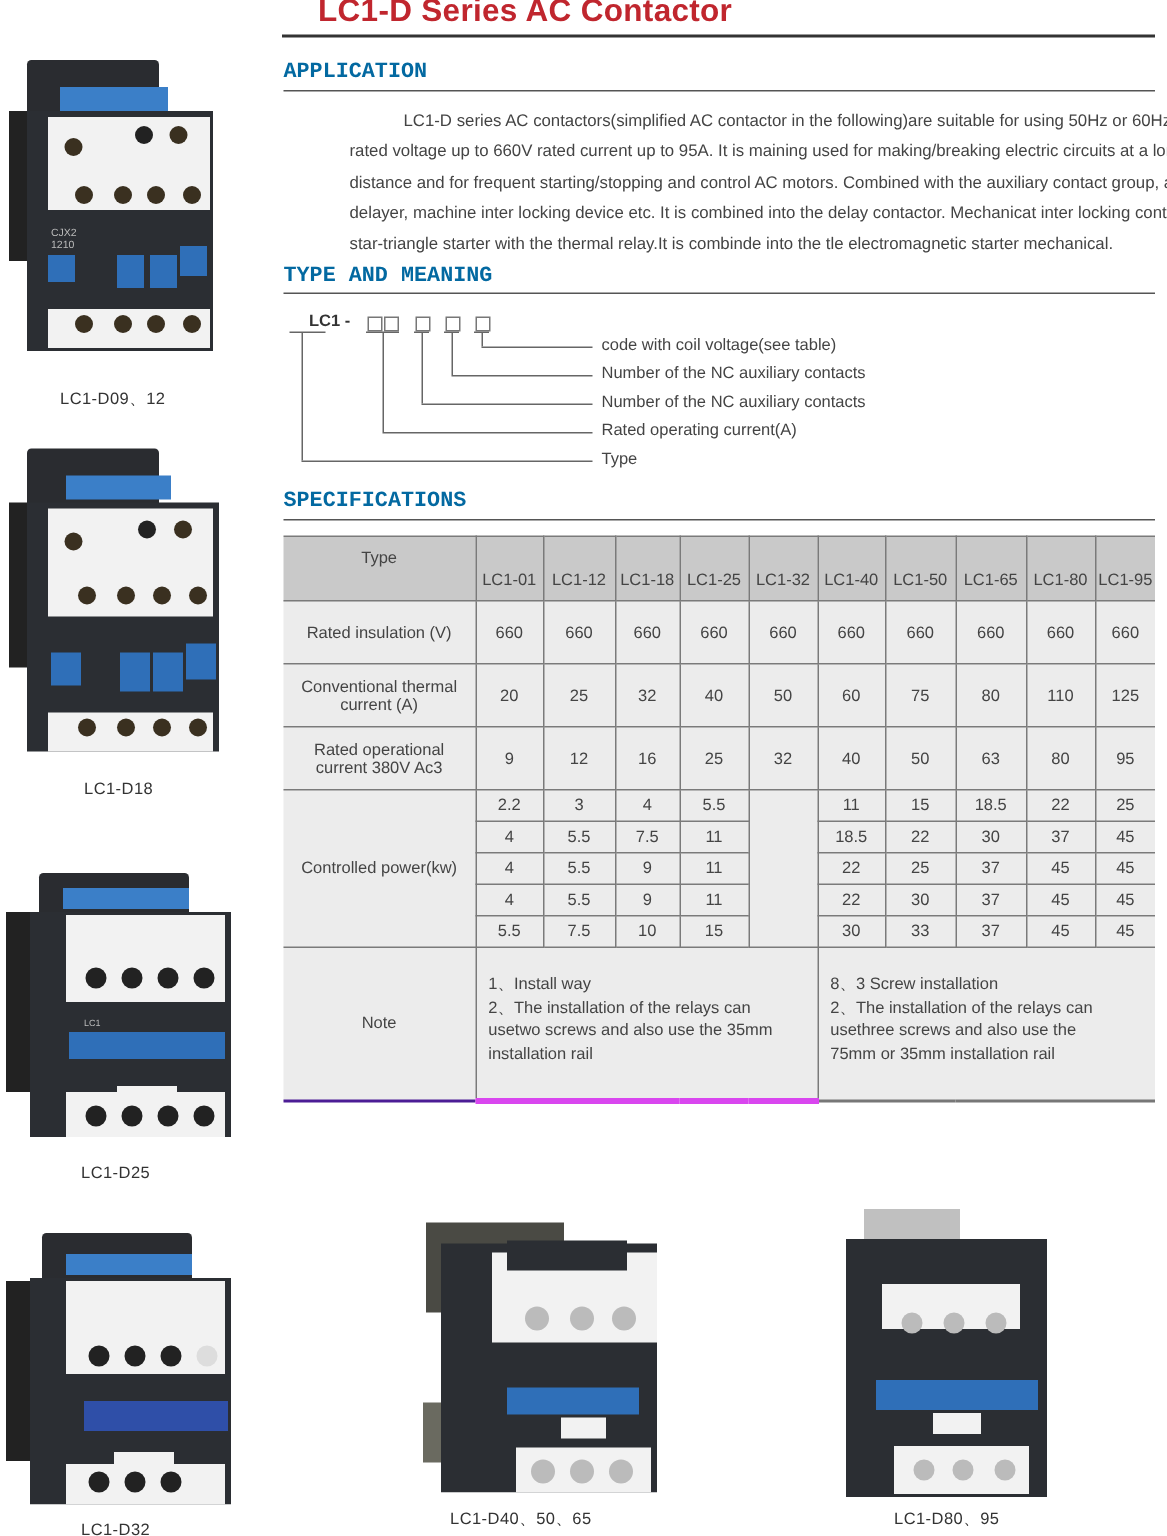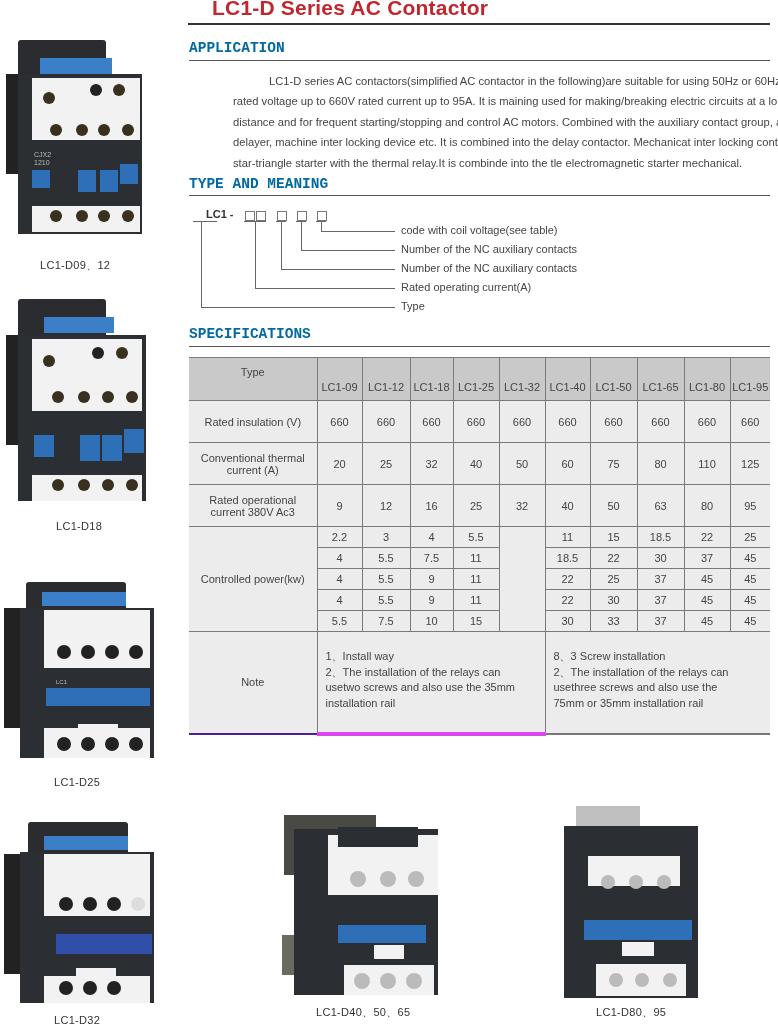--- a/index.html
+++ b/index.html
@@ -96,21 +96,21 @@
       <col style="width:46px">
       <col style="width:45px">
       <col style="width:47px">
       <col style="width:47px">
       <col style="width:46px">
       <col style="width:40px">
   </colgroup>
   <tbody>
       <tr class="head">
     <td class="type-h">Type</td>
-    <td class="model">LC1-09</td>
+    <td class="model">LC1-01</td>
     <td class="model">LC1-12</td>
     <td class="model">LC1-18</td>
     <td class="model">LC1-25</td>
     <td class="model">LC1-32</td>
     <td class="model">LC1-40</td>
     <td class="model">LC1-50</td>
     <td class="model">LC1-65</td>
     <td class="model">LC1-80</td>
     <td class="model">LC1-95</td>
   </tr>
@@ -330,21 +330,21 @@
   <circle cx="80" cy="74" r="8" fill="#bbb"></circle>
     <circle cx="110" cy="74" r="8" fill="#bbb"></circle>
     <circle cx="138" cy="74" r="8" fill="#bbb"></circle>
   <rect x="60" y="120" width="88" height="18" fill="#2f6fb8"></rect>
   <rect x="96" y="140" width="30" height="14" fill="#f2f2f2"></rect>
   <rect x="66" y="160" width="90" height="30" fill="#f2f2f2"></rect>
   <circle cx="84" cy="176" r="8" fill="#bbb"></circle>
     <circle cx="110" cy="176" r="8" fill="#bbb"></circle>
     <circle cx="136" cy="176" r="8" fill="#bbb"></circle>
 </svg>
-<div class="caption" style="left:316px;top:1005px">LC1-D40、50、65</div>
+<div class="caption" style="left:300px;top:1005px">LC1-D40、50、65</div>
 
 <svg class="prod" style="left:556px;top:802px" width="150" height="196" viewBox="0 0 150 196">
   <rect x="20" y="4" width="64" height="30" fill="#c0c0c0"></rect>
   <rect x="8" y="24" width="134" height="172" fill="#2b2e33"></rect>
   <rect x="32" y="54" width="92" height="30" fill="#f2f2f2"></rect>
   <circle cx="52" cy="80" r="7" fill="#bbb"></circle>
     <circle cx="80" cy="80" r="7" fill="#bbb"></circle>
     <circle cx="108" cy="80" r="7" fill="#bbb"></circle>
   <rect x="28" y="118" width="108" height="20" fill="#2f6fb8"></rect>
   <rect x="66" y="140" width="32" height="14" fill="#f2f2f2"></rect>

